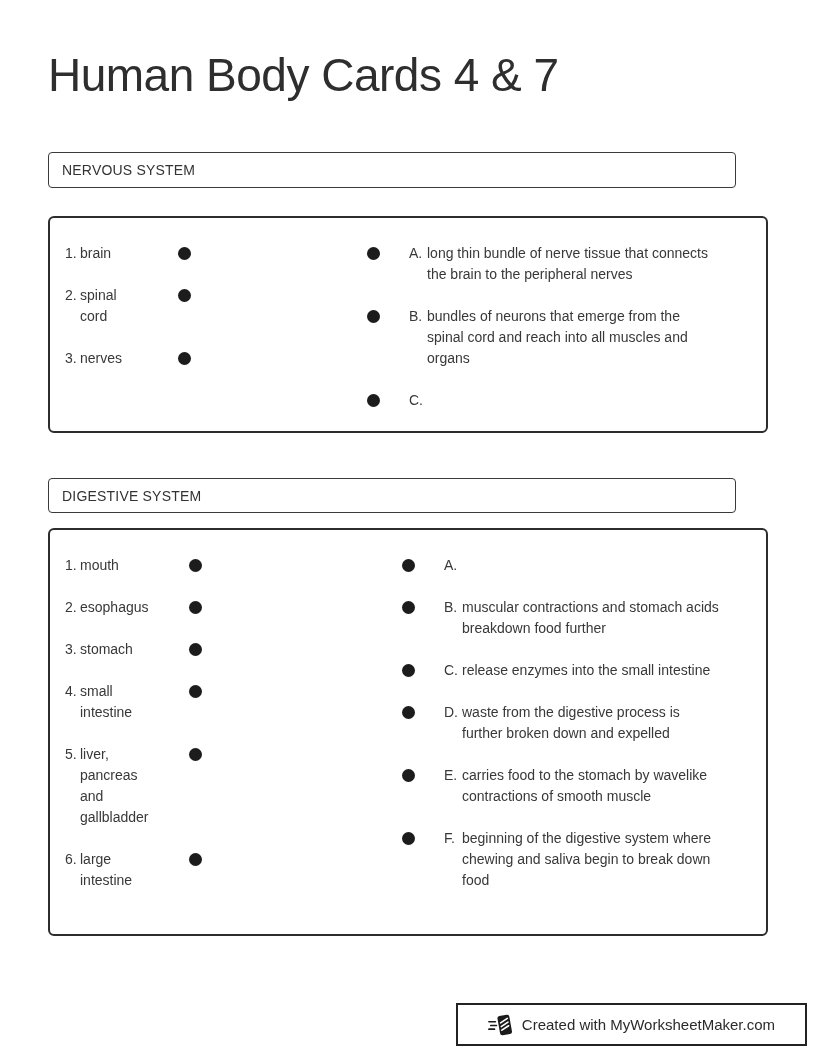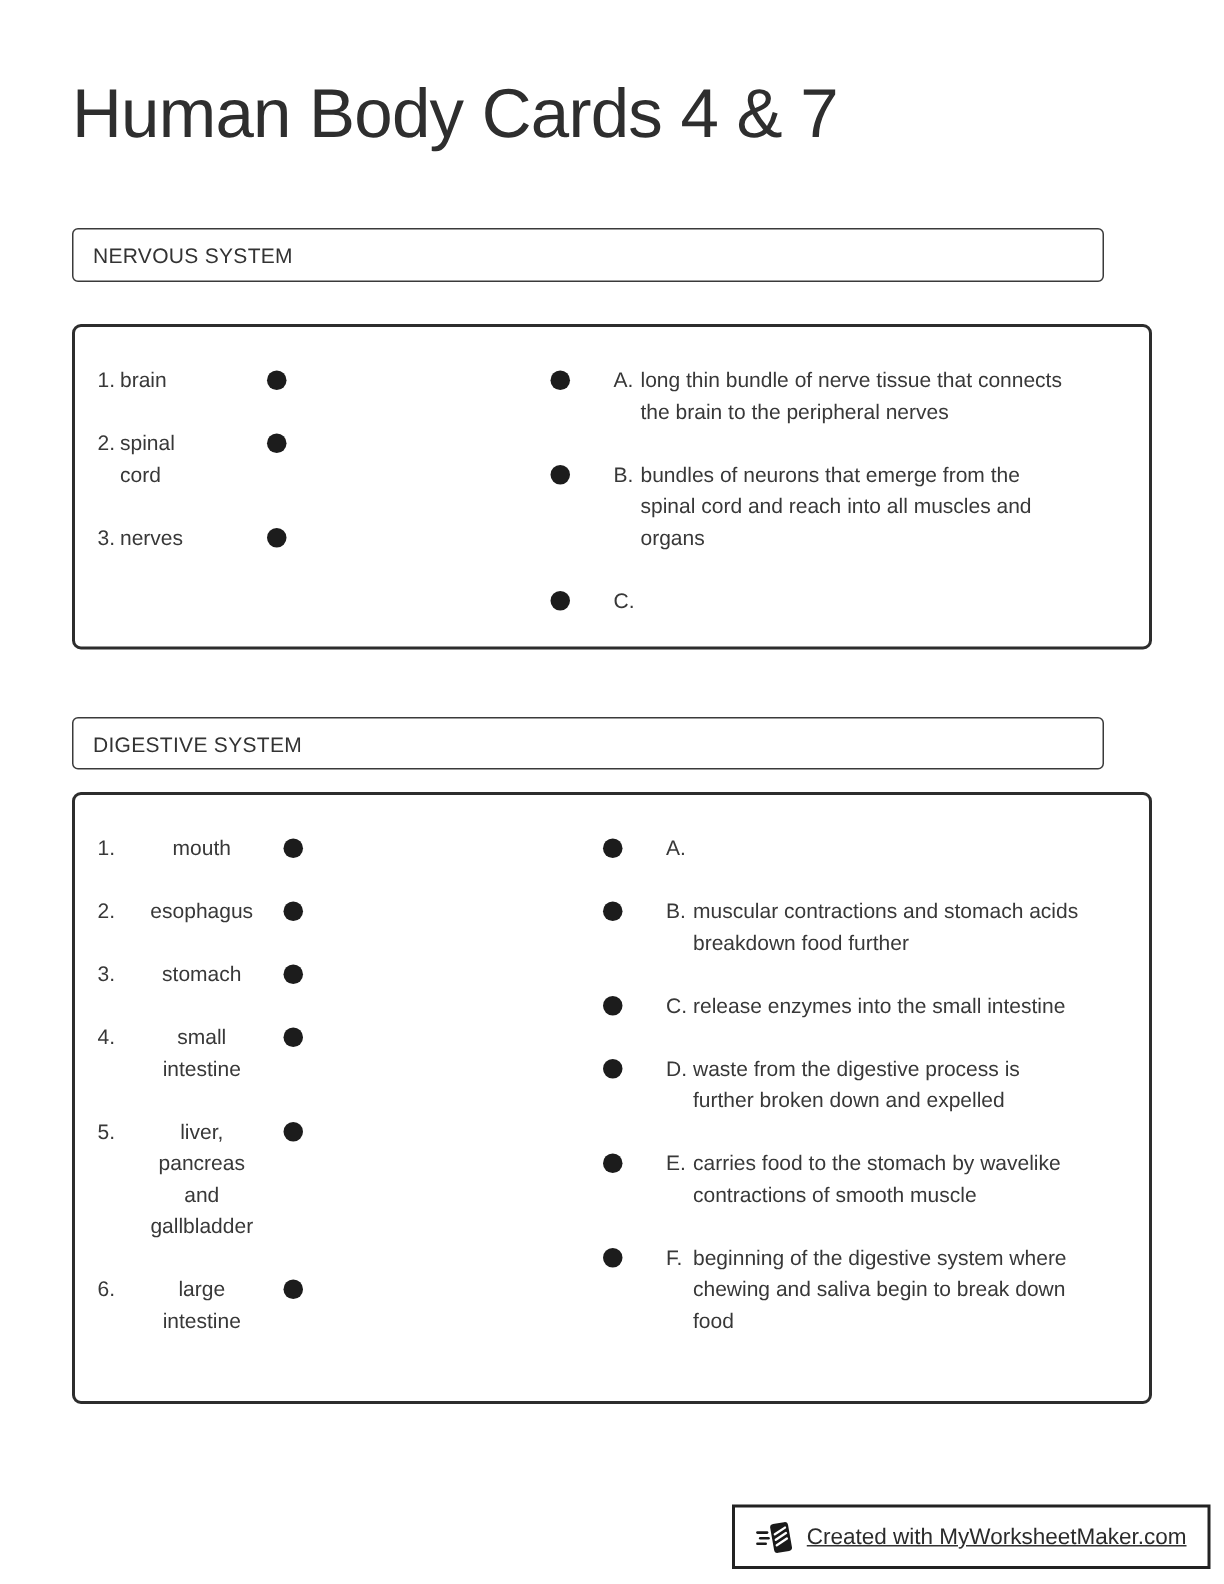--- a/index.html
+++ b/index.html
@@ -53,27 +53,27 @@
   .def .bullet { margin-right: 29px; }
   .def .marker { flex: 0 0 18px; }
   .def .text { flex: 1 1 auto; padding-right: 6px; }
 
   
   .section-0 .section-header { top: 152px; height: 36px; }
   .section-0 .card { top: 216px; height: 217px; }
   .section-1 .section-header { top: 464px; height: 35px; margin-top: 14px; }
   .section-1 .card { top: 528px; height: 408px; }
   .section-1 .terms { flex-basis: 337px; }
-  .section-1 .term .text { width: 109px; text-align: center; }
+  .section-1 .term .text { width: 109px; }
 
   .footer {
     position: absolute; right: 9px; top: 1003px; height: 43px;
     border: 2px solid #222222; background: #ffffff;
     display: flex; align-items: center;
-    padding: 0 14px; gap: 8px; text-decoration: underline;
+    padding: 0 30px; gap: 8px;
   }
   .footer-text { font-size: 15px; color: #2b2b2b; }
   .footer-icon { display: inline-block; }
 </style>
 </head>
 <body>
 
 <div class="page">
   <h1 class="title">Human Body Cards 4 &amp; 7</h1>
   <div id="sections-host">

